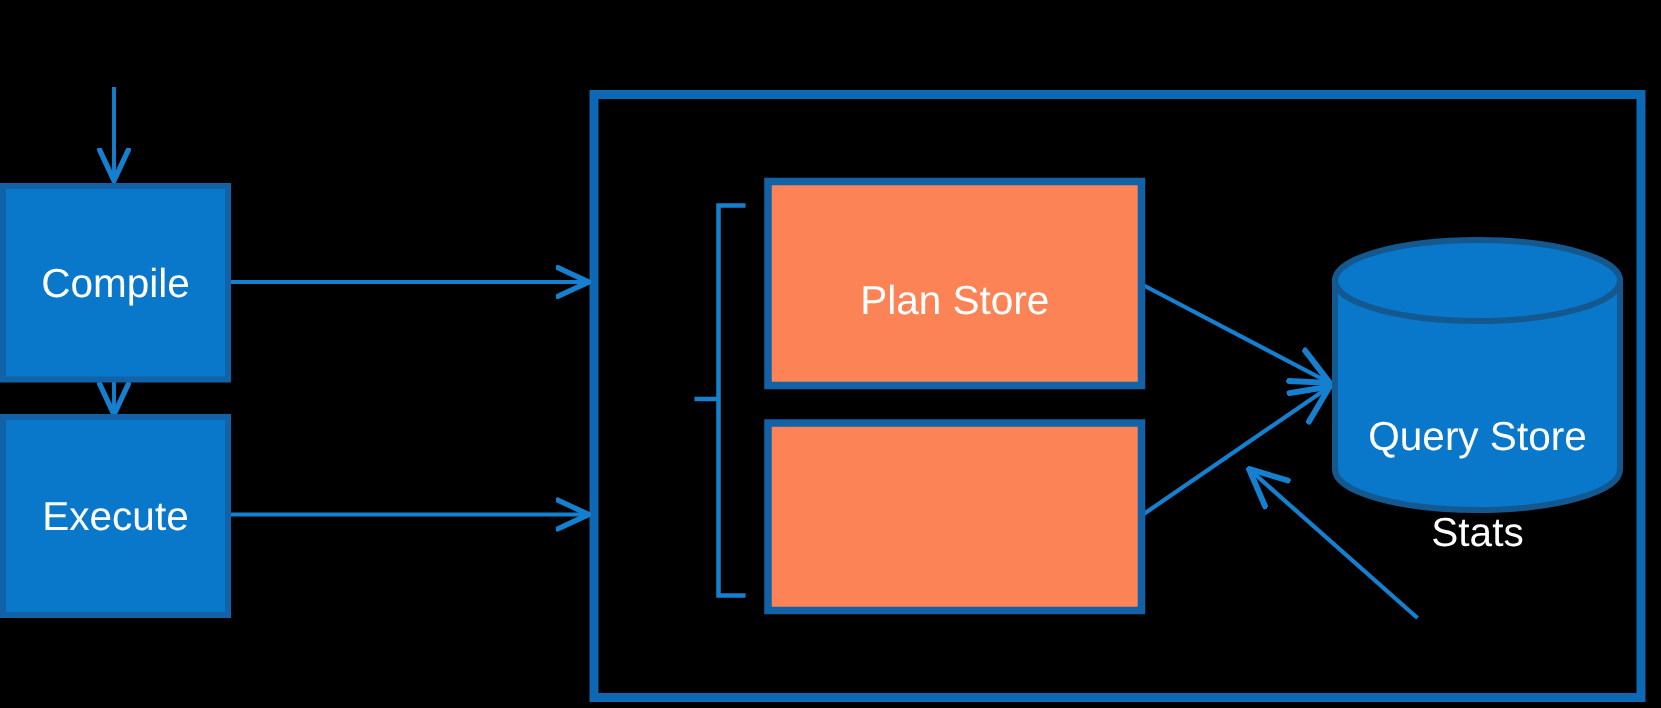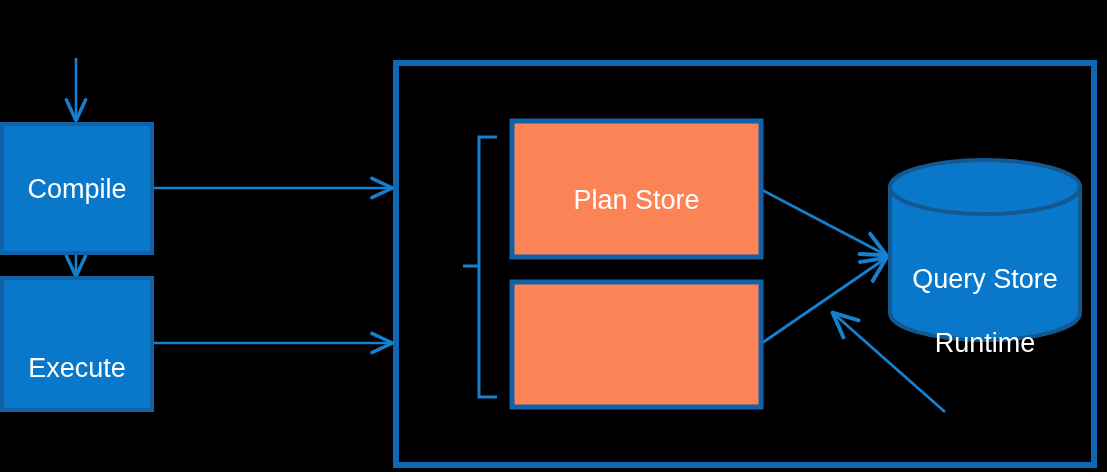--- a/index.html
+++ b/index.html
@@ -89,23 +89,23 @@
       <path d="M 890 187 L 890 313
                A 95 27 0 0 0 1080 313
                L 1080 187 Z" fill="#0a78ca" stroke="#13588f" stroke-width="4"></path>
       <ellipse cx="985" cy="187" rx="95" ry="27" fill="#0a78ca" stroke="#13588f" stroke-width="4"></ellipse>
     </g>
 
   </svg>
 
   <div class="node-label proc-label" style="left:2px; top:174px; width:150px;">Compile</div>
 
-  <div class="node-label proc-label" style="left:2px; top:329px; width:150px;margin-top:24px;">Execute</div>
+  <div class="node-label proc-label" style="left:2px; top:329px; width:150px;">Execute</div>
 
   <div class="node-label store-label" style="left:512px; top:185px; width:249px;">Plan Store</div>
 
 
-  <div class="node-label db-label" style="left:890px; top:232px; width:190px;">
+  <div class="node-label db-label" style="left:890px; top:244px; width:190px;">
     <div>Query Store</div>
-    <div>Runtime</div>
+    <div>Stats</div>
   </div>
 
 </div>
 
 </body></html>

